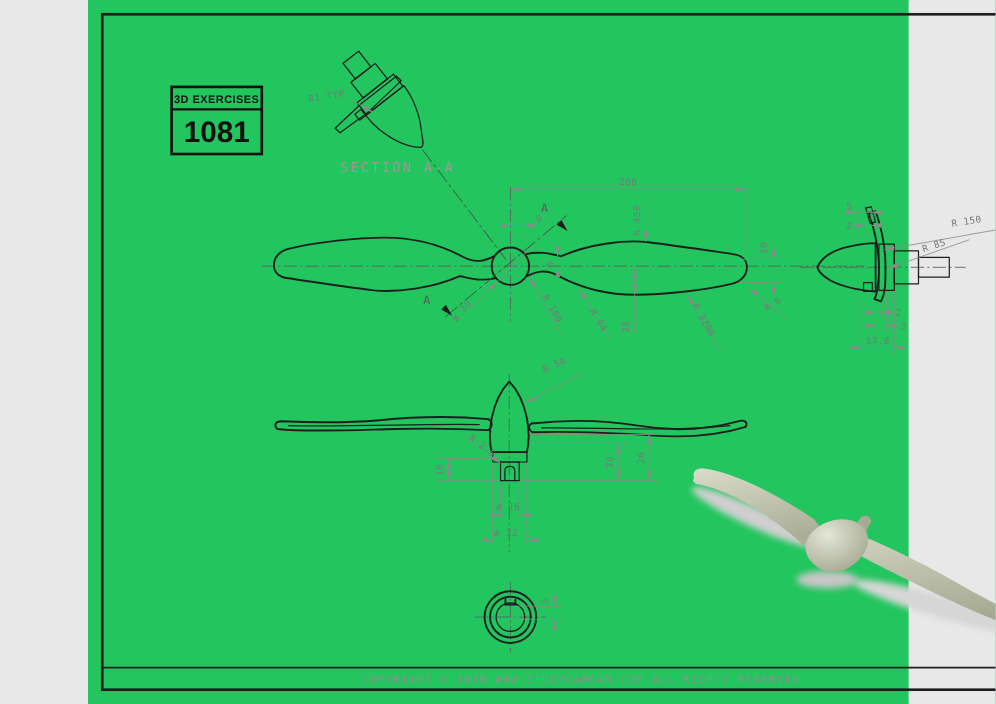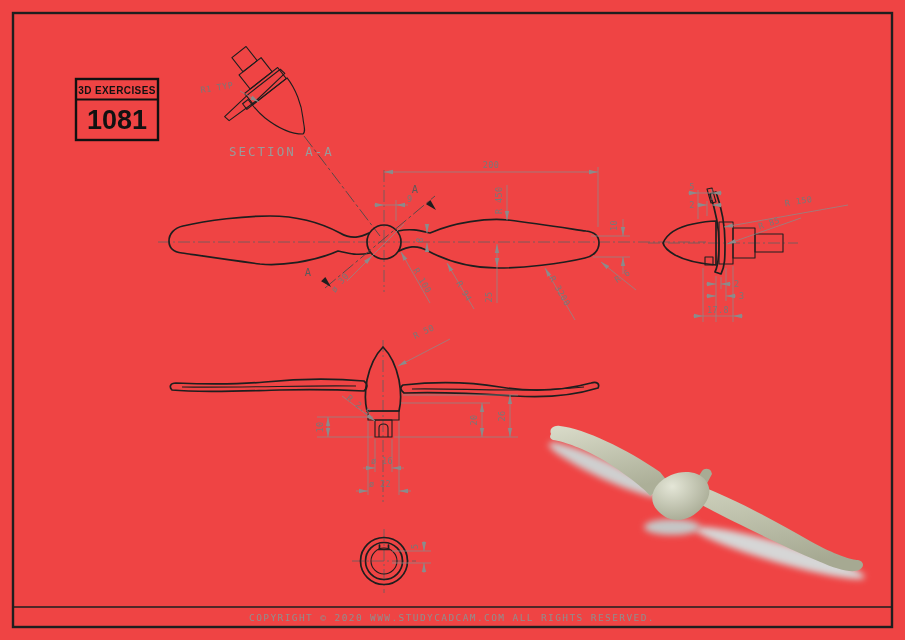--- a/index.html
+++ b/index.html
@@ -1,16 +1,16 @@
 <!DOCTYPE html>
 <html><head>
 <meta charset="utf-8">
 <style>
   html,body{margin:0;padding:0;background:#e8e8e8;}
-  #page{position:relative;width:905px;height:640px;background:#ef4444;margin:0 auto;
+  #page{position:relative;width:746px;height:640px;background:#22c55e;margin:0 auto;
         font-family:"DejaVu Sans Mono", monospace;}
   svg{position:absolute;left:0;top:0;}
   .obj{stroke:#1e1e1e;stroke-width:1.7;fill:none;stroke-linejoin:round;stroke-linecap:round;}
   .objthin{stroke:#1e1e1e;stroke-width:1.1;fill:none;stroke-linejoin:round;}
   .dim{stroke:#8b8b8b;stroke-width:0.75;fill:none;}
   .chain{stroke:#5f5f5f;stroke-width:0.8;fill:none;stroke-dasharray:12 3 2 3;}
   .chaind{stroke:#4a4a4a;stroke-width:0.9;fill:none;stroke-dasharray:14 3 3 3;}
   .dimtext{font:8.5px "DejaVu Sans Mono", monospace;fill:#787878;letter-spacing:.4px;}
   .alabel{font:10.5px "DejaVu Sans Mono", monospace;fill:#5a5a5a;}
   .captext{font:12.5px "DejaVu Sans Mono", monospace;fill:#9a9a9a;letter-spacing:2px;}

